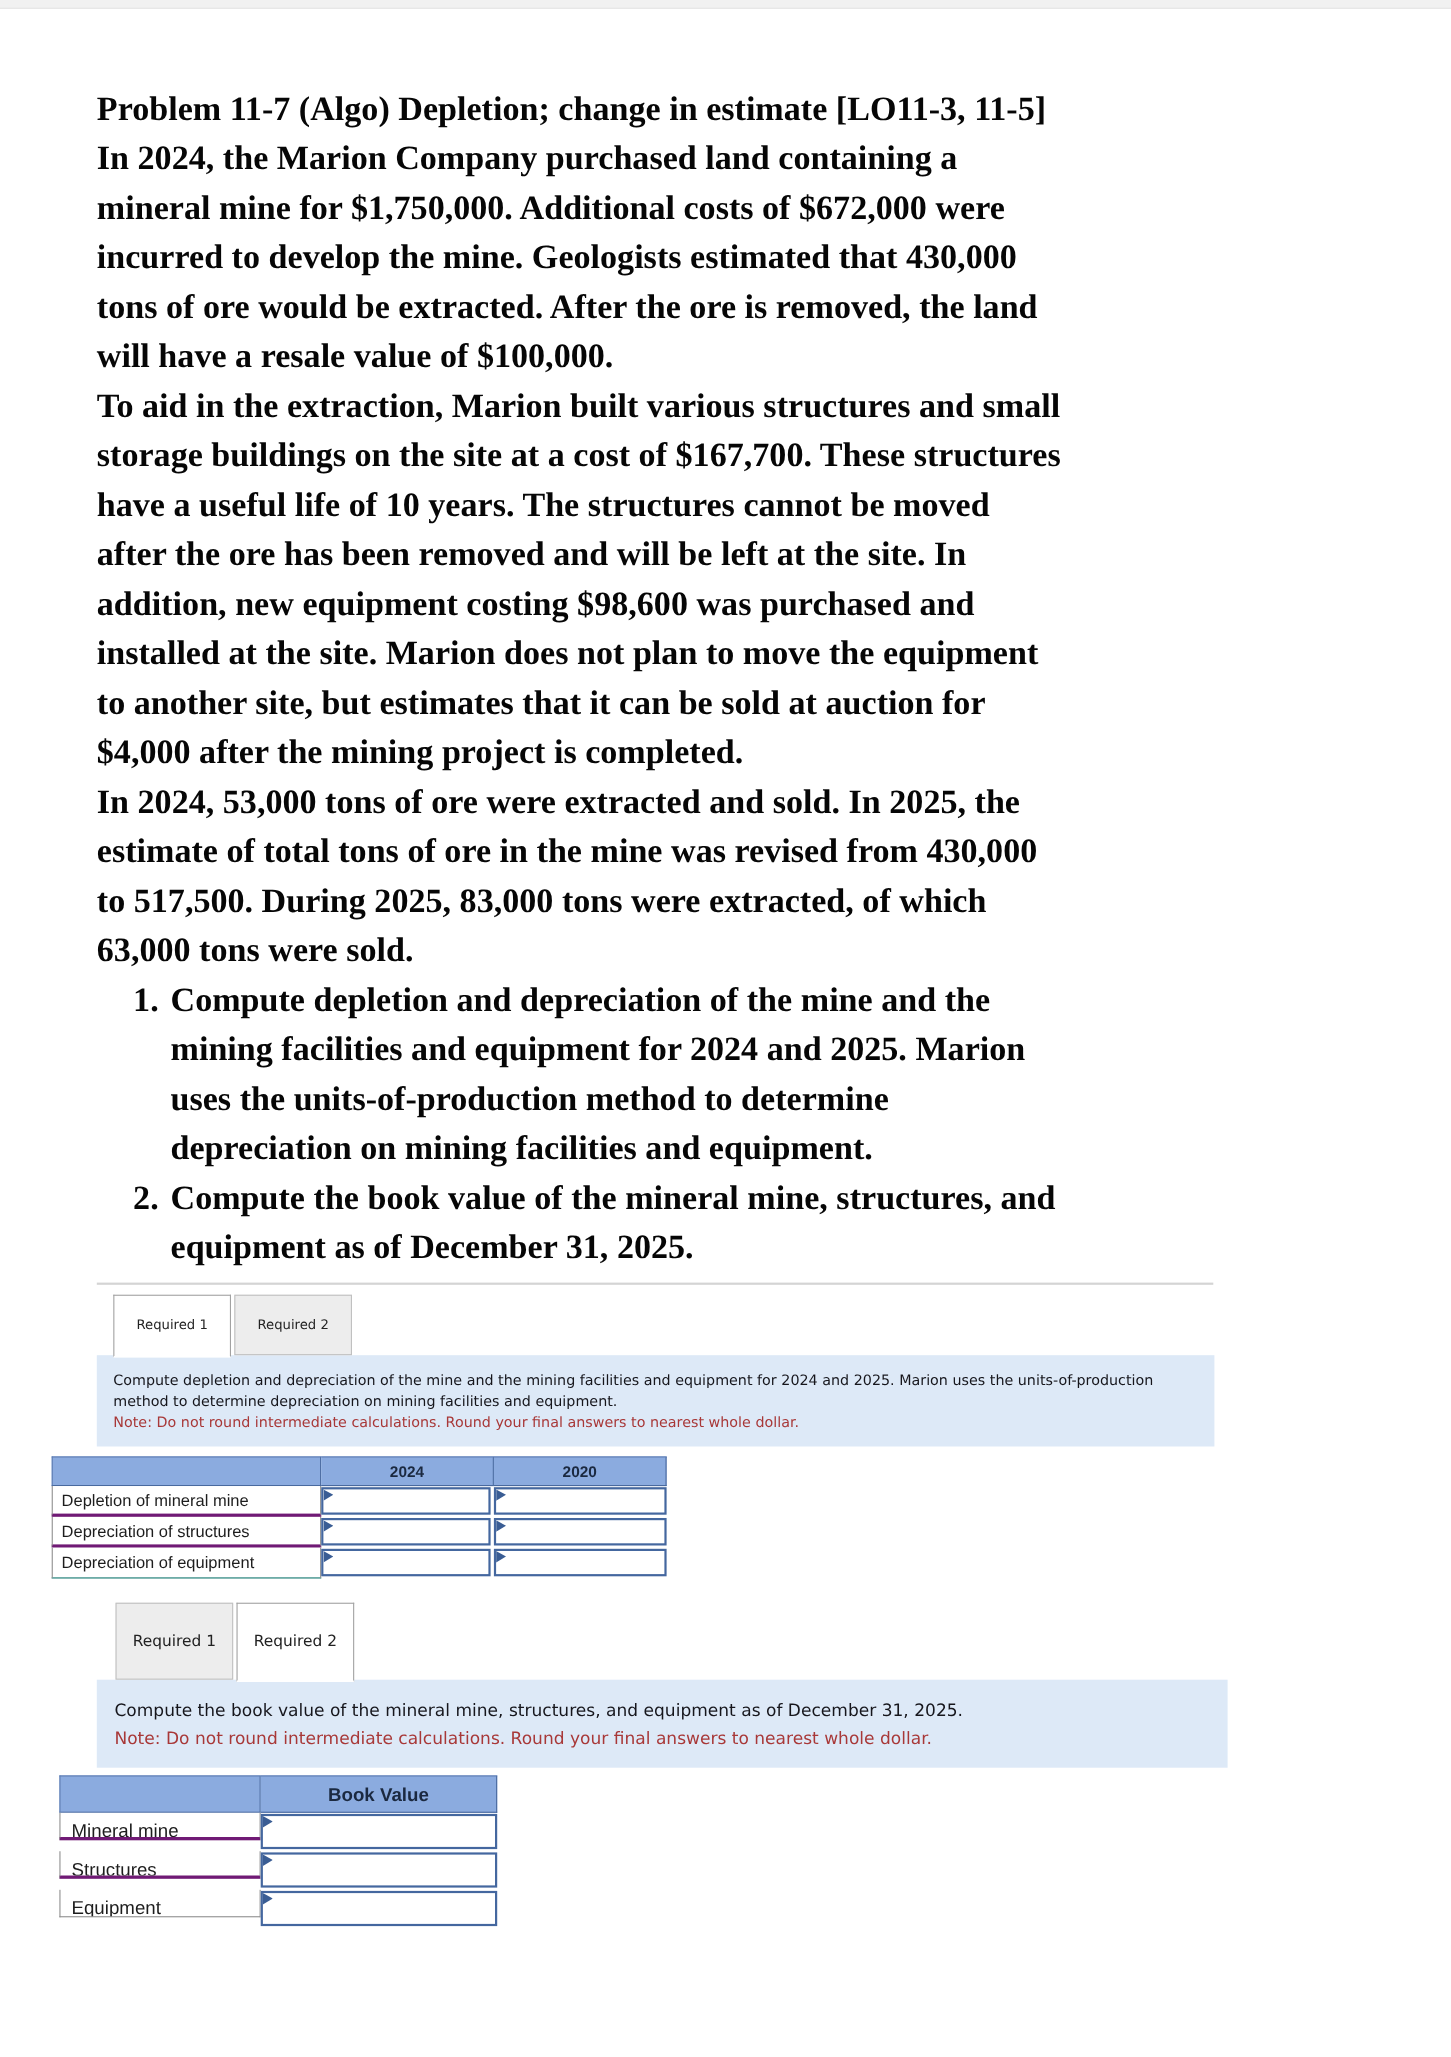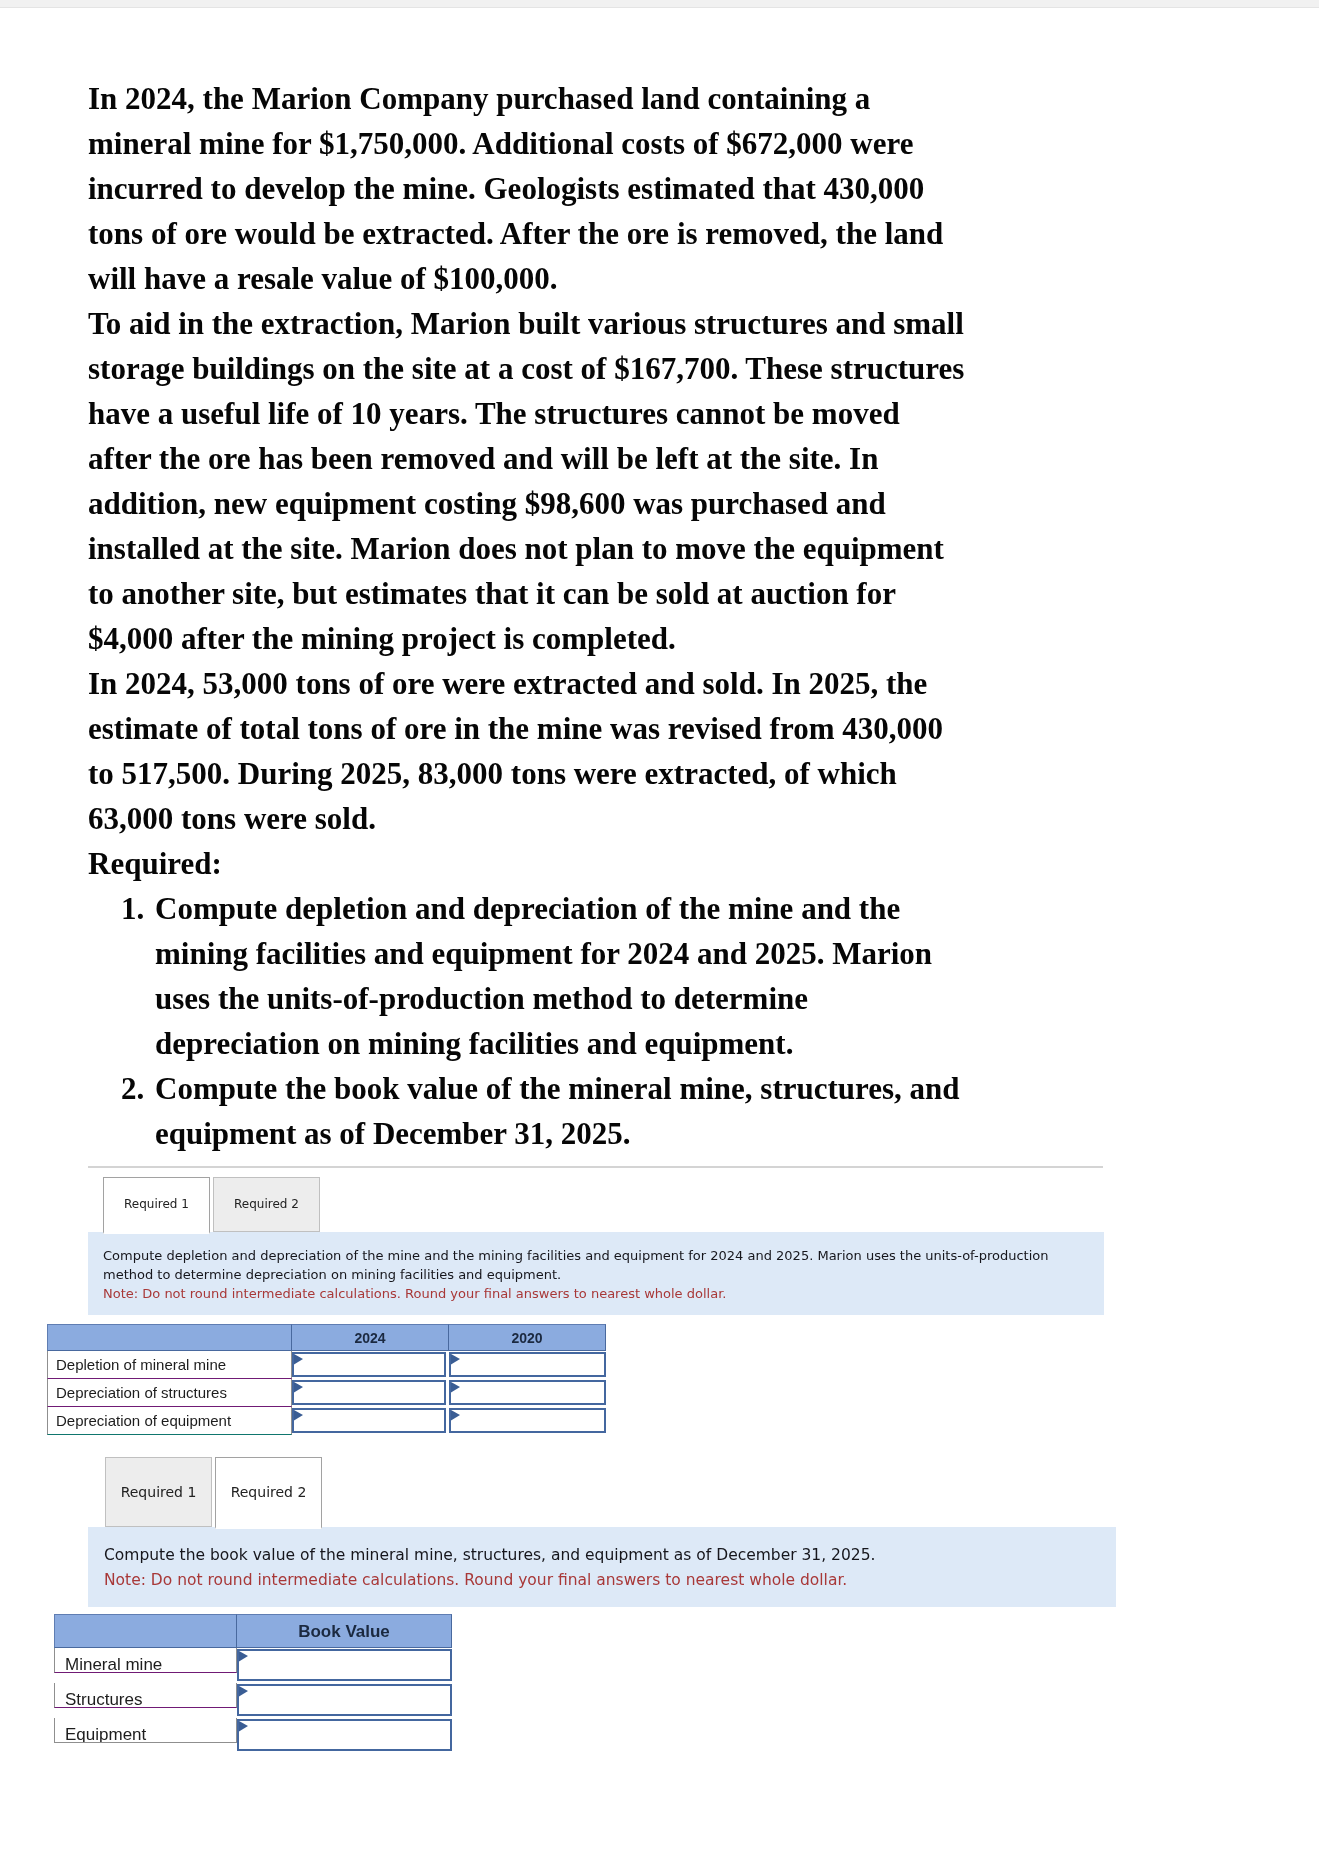--- a/index.html
+++ b/index.html
@@ -57,21 +57,21 @@
   .th {
     box-sizing:border-box; background:#8babdf; color:#1b2940; font-weight:bold; text-align:center;
     border-top:1px solid #5f7db2; border-bottom:1px solid #49699e; border-right:1px solid #49699e;
   }
   .th:first-child { border-left:1px solid #5f7db2; }
   .table1 .th { height:27px; line-height:26px; font-size:14px; }
   .table2 .th { height:34px; line-height:33px; font-size:17px; }
 
   .lbl {
     box-sizing:border-box; background:#ffffff; color:#1d1d1d;
-    border-left:1px solid #8f8f8f; border-right:1px solid #8f8f8f; border-bottom:1px solid #701a75;
+    border-left:1px solid #8f8f8f; border-right:1px solid #8f8f8f; border-bottom:3px solid #701a75;
     overflow:hidden; white-space:nowrap;
   }
   .table1 .lbl { height:28px; line-height:27px; font-size:15px; padding-left:8px; }
   .table2 .lbl { height:25px; line-height:34px; font-size:17px; padding-left:10px; }
 
   .icell { box-sizing:border-box; padding:1px 3px 2px 0; }
   .icell.last { padding-right:0; }
   .table1 .icell { height:28px; }
   .table2 .icell { height:35px; }
   .ibox { position:relative; height:100%; box-sizing:border-box; border:2px solid #44679f; background:#ffffff; }
@@ -85,38 +85,38 @@
     font:inherit; font-size:14px;
   }
 </style>
 </head>
 <body>
 
 <div class="page">
   <div class="top-strip"></div>
 
   <div class="problem">
+    <div>Problem 11-7 (Algo) Depletion; change in estimate [LO11-3, 11-5]</div>
     <div class="prelines">In 2024, the Marion Company purchased land containing a
 mineral mine for $1,750,000. Additional costs of $672,000 were
 incurred to develop the mine. Geologists estimated that 430,000
 tons of ore would be extracted. After the ore is removed, the land
 will have a resale value of $100,000.
 To aid in the extraction, Marion built various structures and small
 storage buildings on the site at a cost of $167,700. These structures
 have a useful life of 10 years. The structures cannot be moved
 after the ore has been removed and will be left at the site. In
 addition, new equipment costing $98,600 was purchased and
 installed at the site. Marion does not plan to move the equipment
 to another site, but estimates that it can be sold at auction for
 $4,000 after the mining project is completed.
 In 2024, 53,000 tons of ore were extracted and sold. In 2025, the
 estimate of total tons of ore in the mine was revised from 430,000
 to 517,500. During 2025, 83,000 tons were extracted, of which
 63,000 tons were sold.</div>
-    <div>Required:</div>
     <div class="req-item">
       <span class="req-num">1.</span>
       <div class="prelines">Compute depletion and depreciation of the mine and the
 mining facilities and equipment for 2024 and 2025. Marion
 uses the units-of-production method to determine
 depreciation on mining facilities and equipment.</div>
     </div>
     <div class="req-item">
       <span class="req-num">2.</span>
       <div class="prelines">Compute the book value of the mineral mine, structures, and

